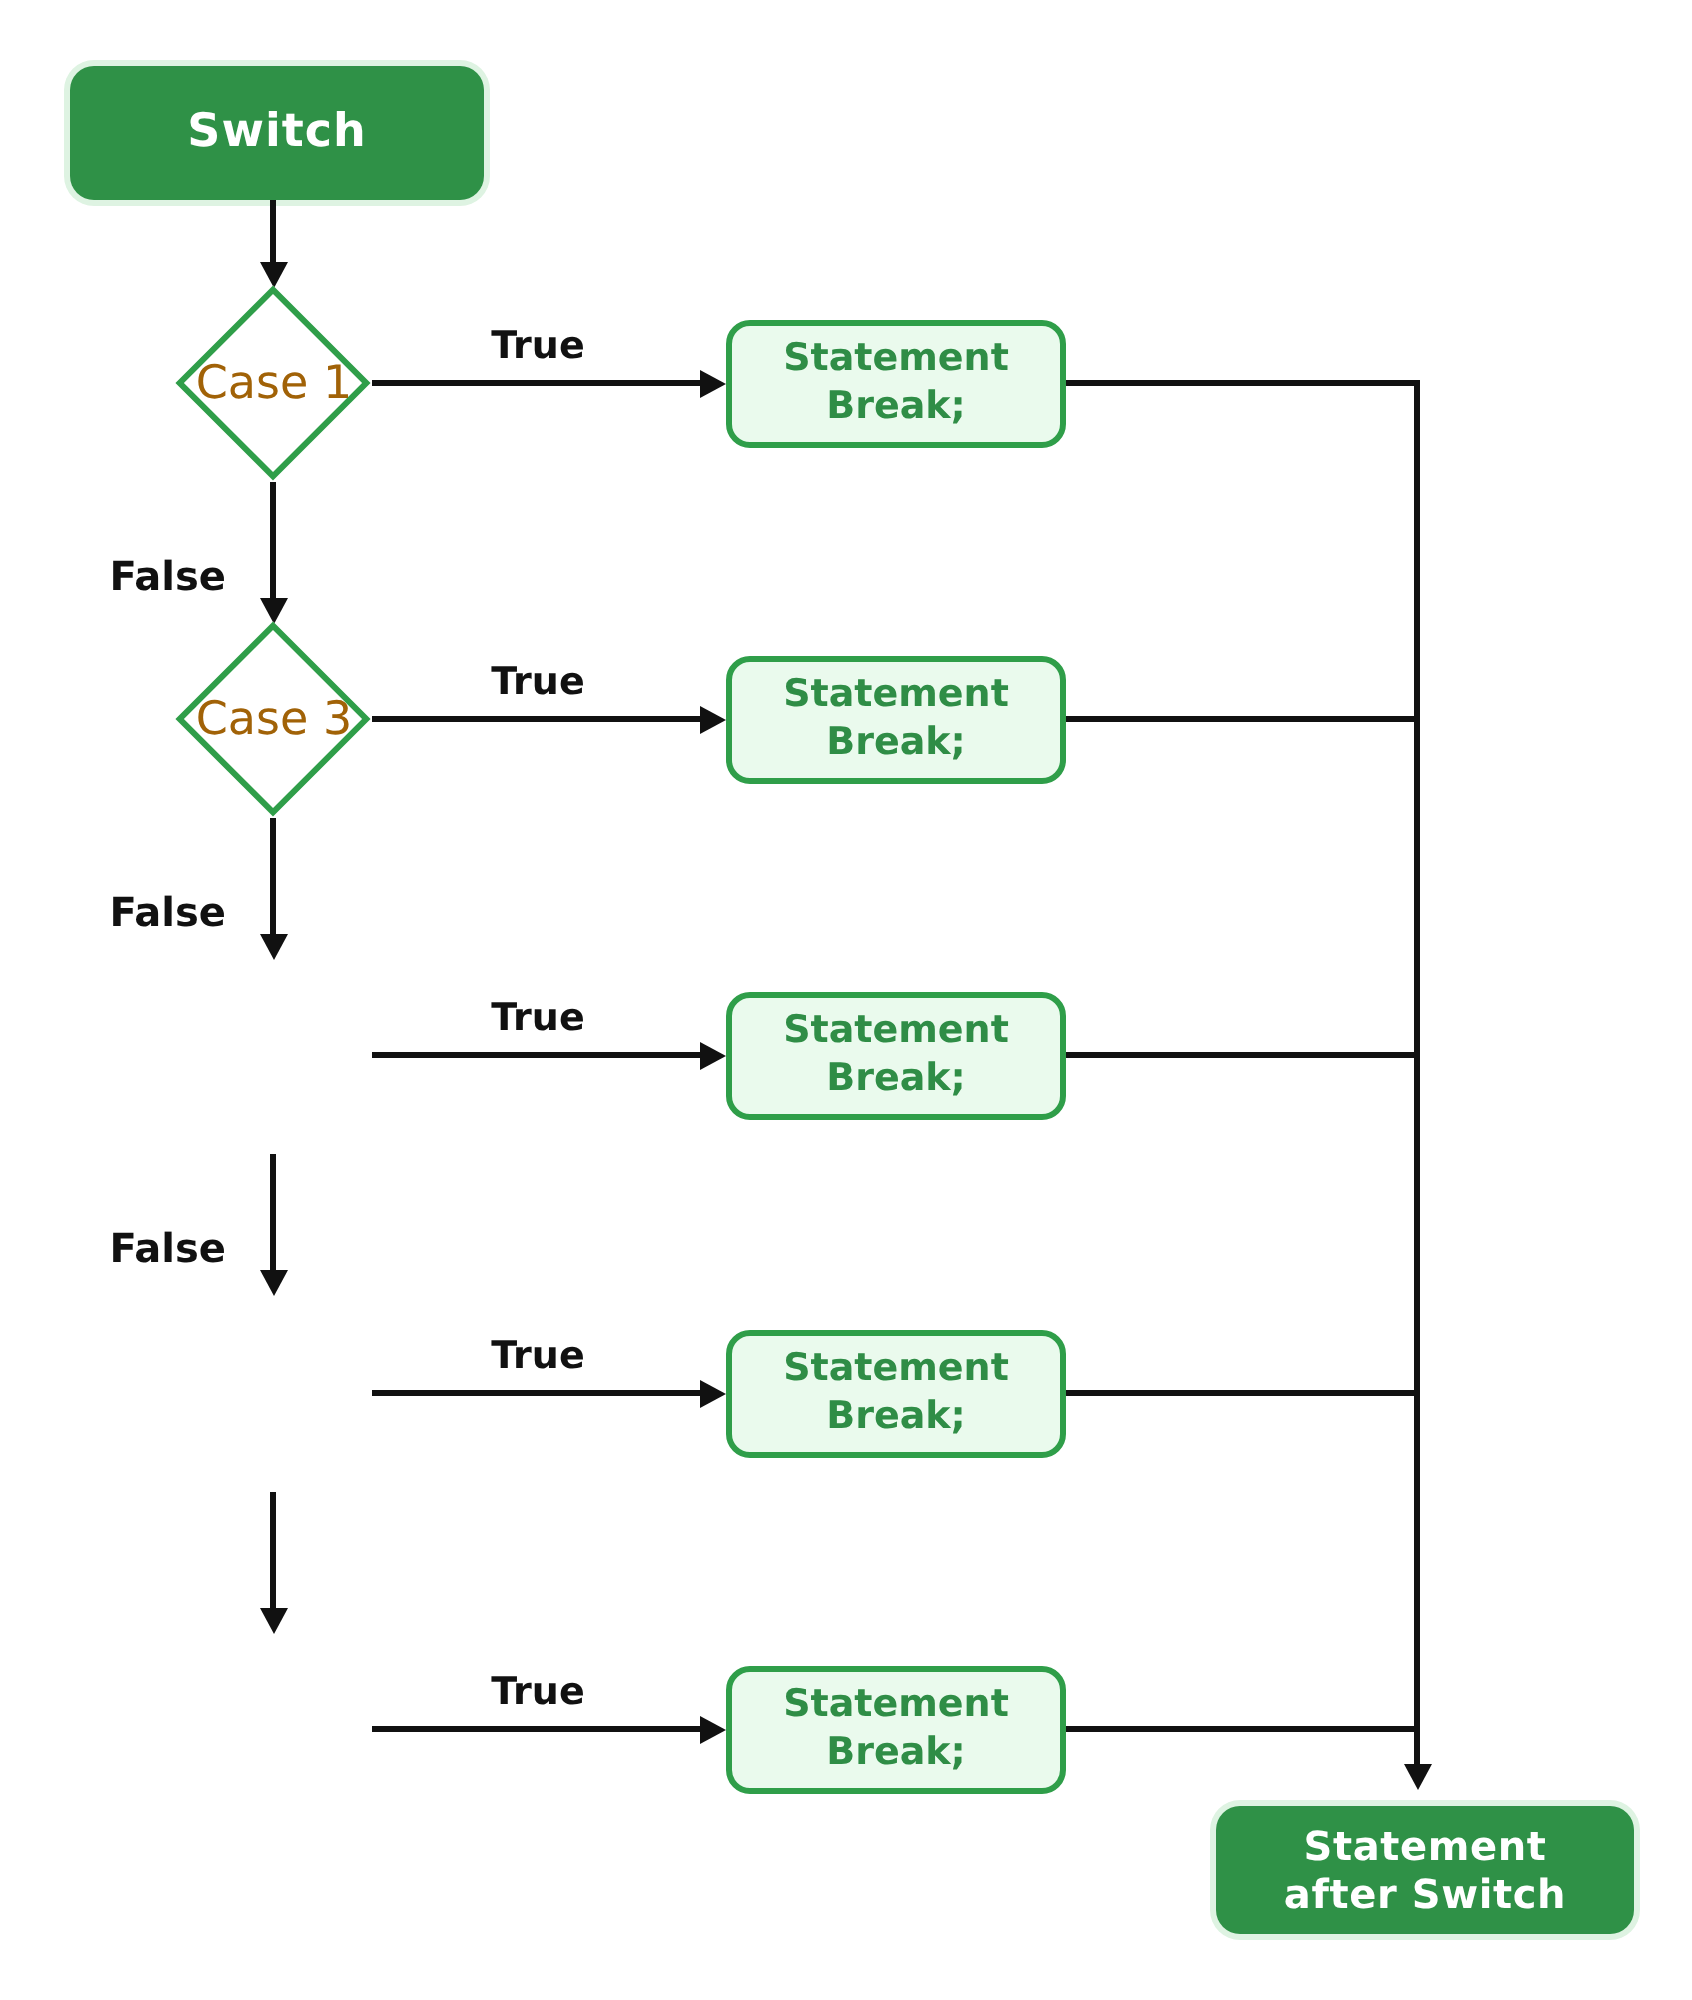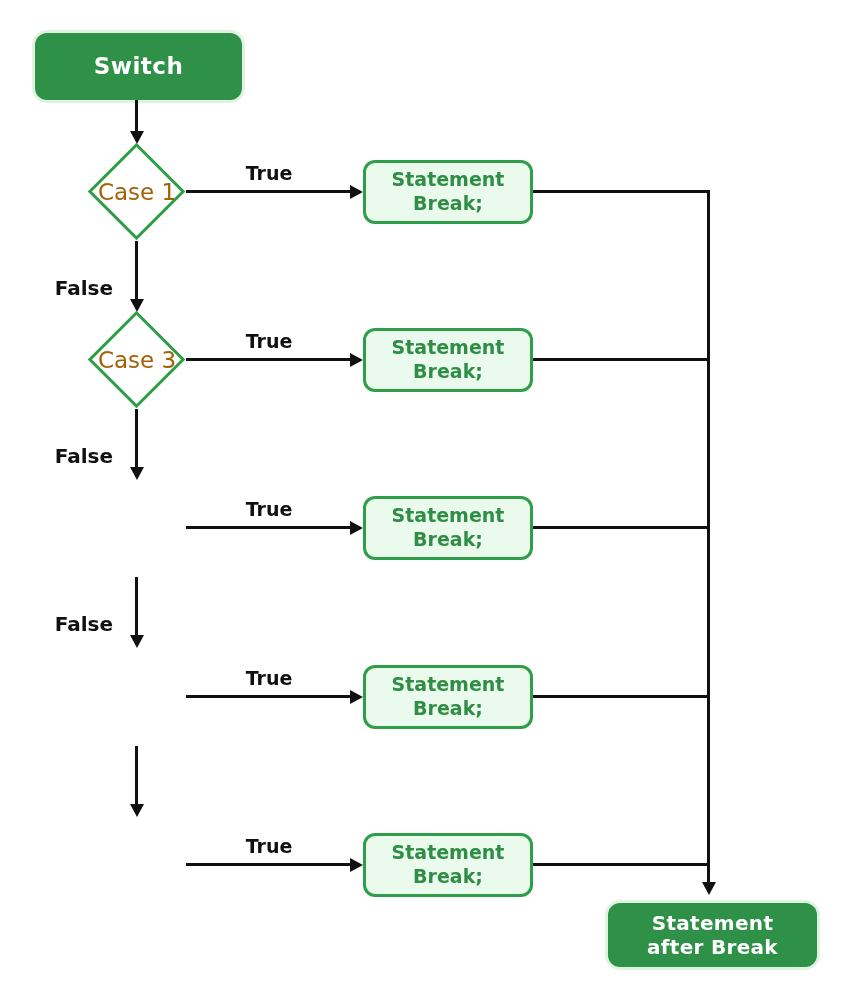--- a/index.html
+++ b/index.html
@@ -158,16 +158,16 @@
     <span>Statement</span>
     <span>Break;</span>
   </div>
   <div class="hline" style="left:533px;top:863px;width:177px;"></div>
 
   <div class="vline" style="left:707px;top:190px;height:692px;"></div>
   <div class="arrow-down" style="left:702px;top:882px;"></div>
 
   <div class="solid-node" style="left:608px;top:903px;width:209px;height:64px;">
     <span class="med">Statement</span>
-    <span class="med">after Break</span>
+    <span class="med">after Switch</span>
   </div>
 
 </div>
 
 </body></html>

